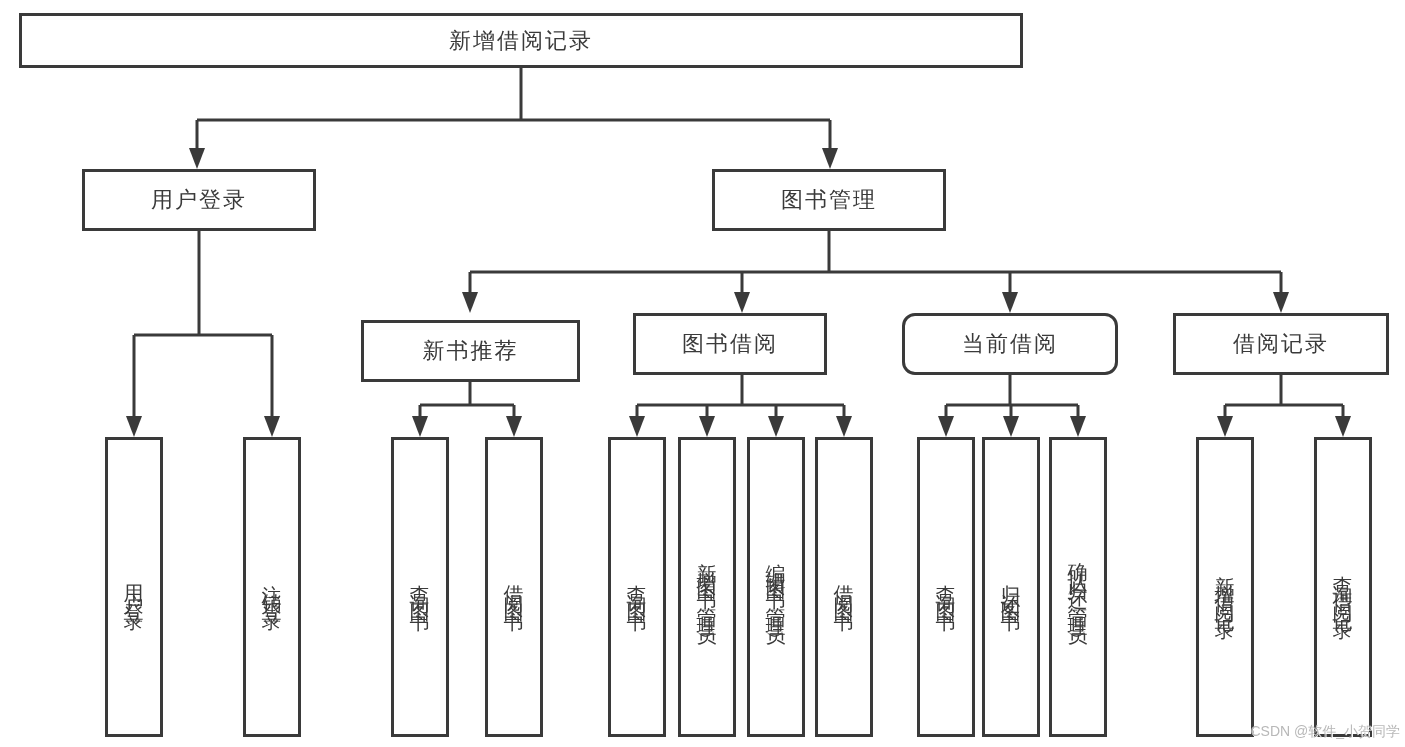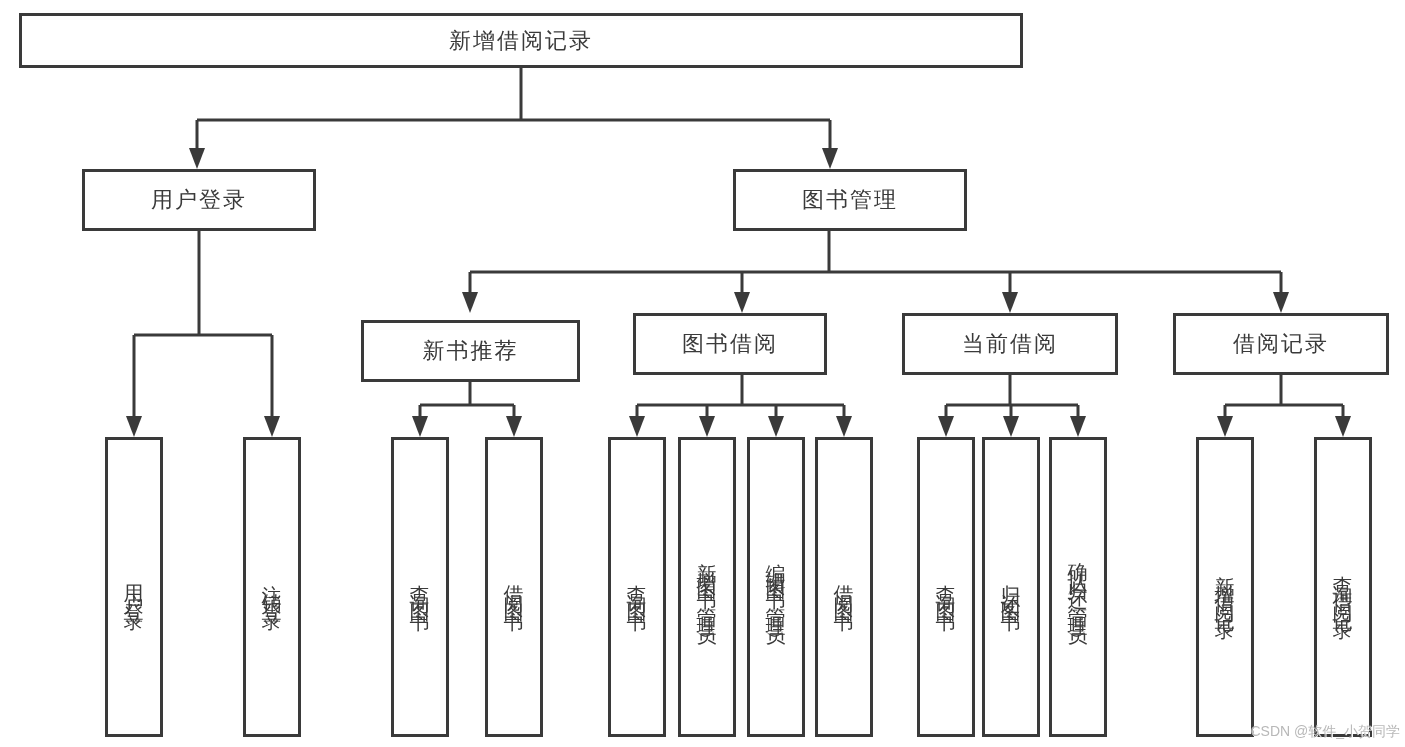--- a/index.html
+++ b/index.html
@@ -17,24 +17,24 @@
   .node{
     position:absolute;box-sizing:border-box;
     border:3px solid #3a3a3a;background:#ffffff;
     display:flex;align-items:center;justify-content:center;
     z-index:2;
   }
   .hlabel{font-size:22px;letter-spacing:2px;white-space:nowrap;}
   .root{left:19px;top:13px;width:1004px;height:55px;}
   .branch{height:62px;}
   .b-user{left:82px;top:169px;width:234px;}
-  .b-book{left:712px;top:169px;width:234px;margin-left:21px;}
+  .b-book{left:712px;top:169px;width:234px;}
   .m-new{left:361px;top:320px;width:219px;}
   .m-borrow{left:633px;top:313px;width:194px;}
-  .m-current{left:902px;top:313px;width:216px;}
+  .m-current{left:902px;top:313px;width:216px;border-radius:13px;}
   .m-records{left:1173px;top:313px;width:216px;}
   .leaf{top:437px;height:300px;width:58px;}
   .vtext{
     writing-mode:vertical-rl;
     text-orientation:mixed;
     font-size:20px;
     letter-spacing:9px;
     line-height:1.2;
     white-space:nowrap;
   }

